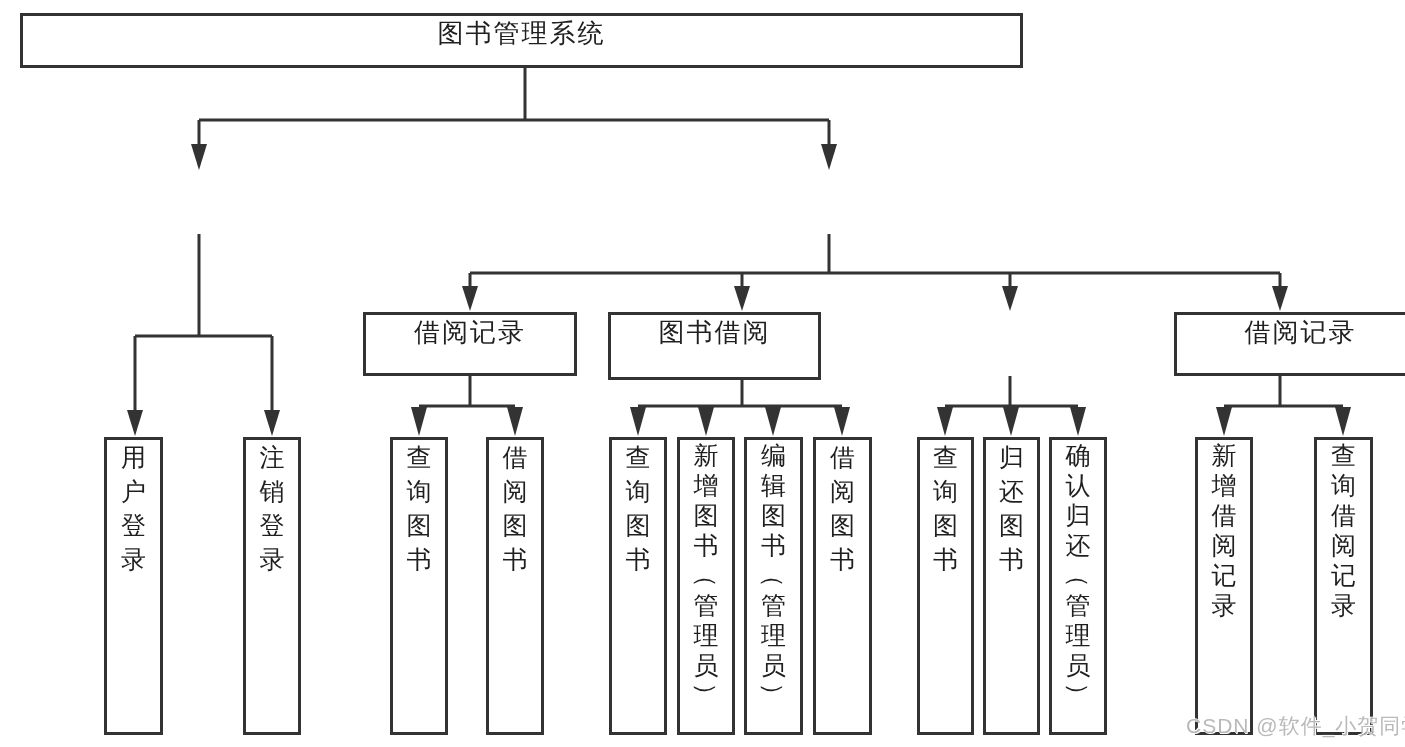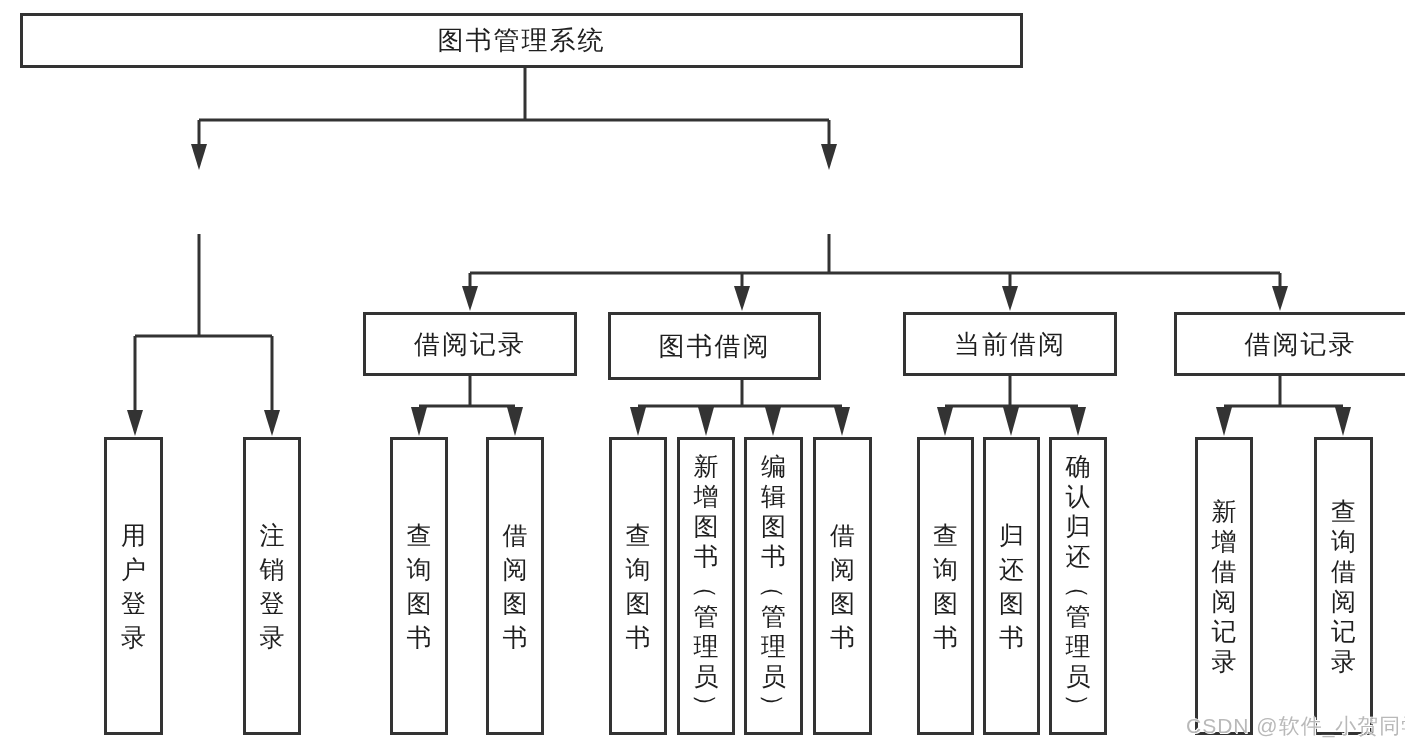--- a/index.html
+++ b/index.html
@@ -1,20 +1,20 @@
 <!DOCTYPE html>
 <html><head>
 <meta charset="utf-8">
 <style>
   html,body{margin:0;padding:0;background:#ffffff;}
   body{font-family:"Liberation Sans","DejaVu Sans",sans-serif;}
   #canvas{position:relative;width:1405px;height:747px;background:#ffffff;overflow:hidden;}
   #wires{position:absolute;left:0;top:0;pointer-events:none;}
   .box{position:absolute;box-sizing:border-box;border:3px solid #333333;background:#ffffff;
-       display:flex;align-items:center;justify-content:center;}
+       display:flex;align-items:flex-start;justify-content:center;}
   .hlabel{font-size:26px;color:#1f1f1f;font-weight:500;letter-spacing:2px;white-space:nowrap;}
   .vtext{display:flex;flex-direction:column;align-items:center;justify-content:center;
          font-size:25px;color:#1f1f1f;font-weight:500;}
   .vtext span{display:flex;align-items:center;justify-content:center;width:27px;}
   .vtext.tight span{height:30px;}
   .vtext.loose span{height:34px;}
   .vtext span.rot{transform:rotate(90deg);}
   #watermark{position:absolute;left:1186px;top:712px;font-size:21px;color:#b9b9b9;
              white-space:nowrap;letter-spacing:1px;
              text-shadow:1px 1px 0 #ffffff,-1px -1px 0 #ffffff;}
@@ -80,23 +80,20 @@
     <span class="hlabel">图书管理系统</span>
   </div>
 
 
   <div class="box" style="left:363px;top:312px;width:214px;height:64px">
     <span class="hlabel">借阅记录</span>
   </div>
   <div class="box" style="left:608px;top:312px;width:213px;height:68px">
     <span class="hlabel">图书借阅</span>
   </div>
-  <div class="box" style="left:903px;top:312px;width:214px;height:64px">
-    <span class="hlabel">当前借阅</span>
-  </div>
   <div class="box" style="left:1174px;top:312px;width:253px;height:64px">
     <span class="hlabel">借阅记录</span>
   </div>
 
   <div class="box" style="left:104px;top:437px;width:59px;height:298px">
     <span class="vtext loose">
         <span>用</span>
         <span>户</span>
         <span>登</span>
         <span>录</span>

